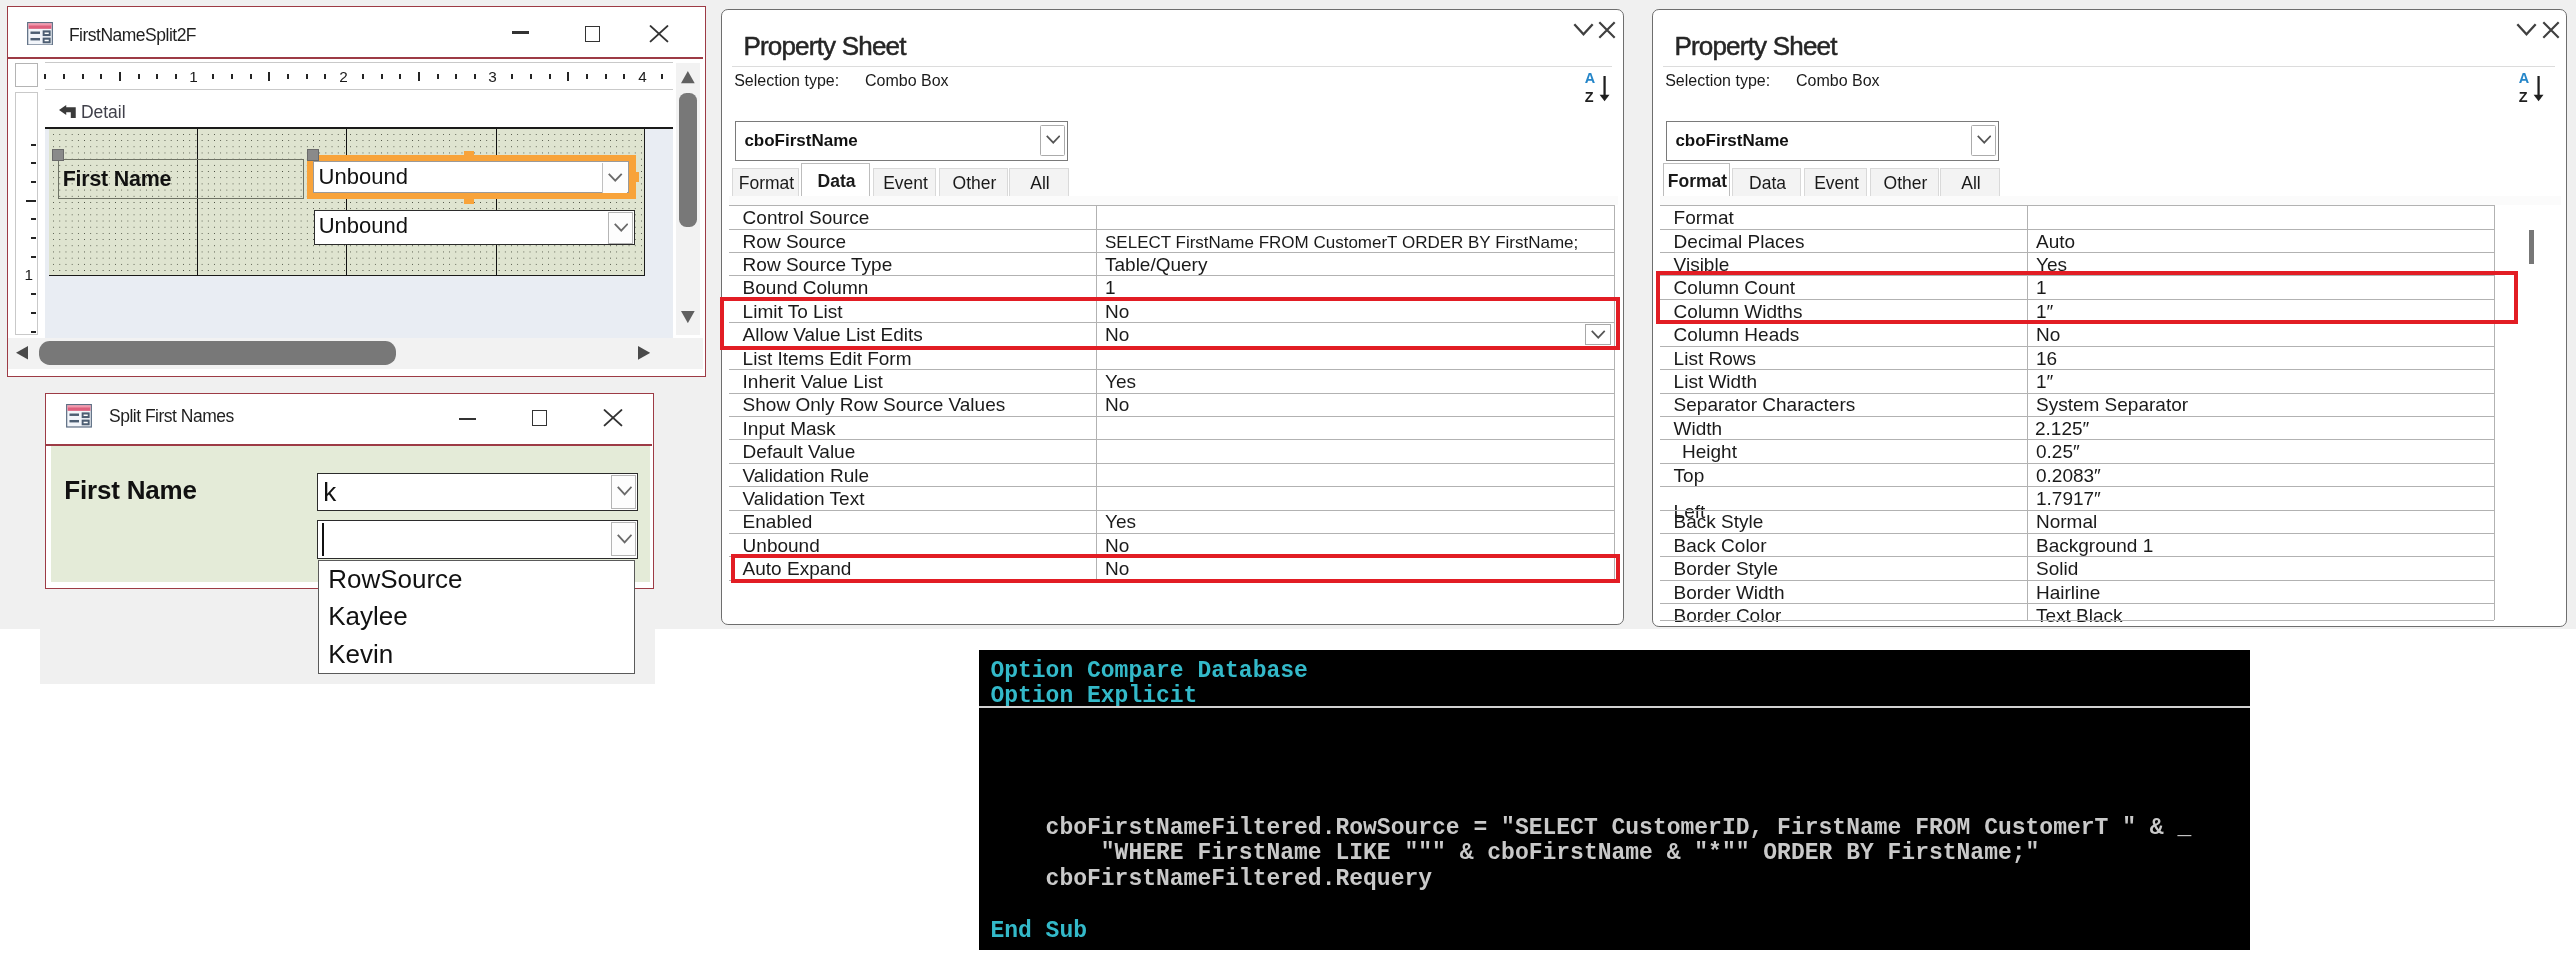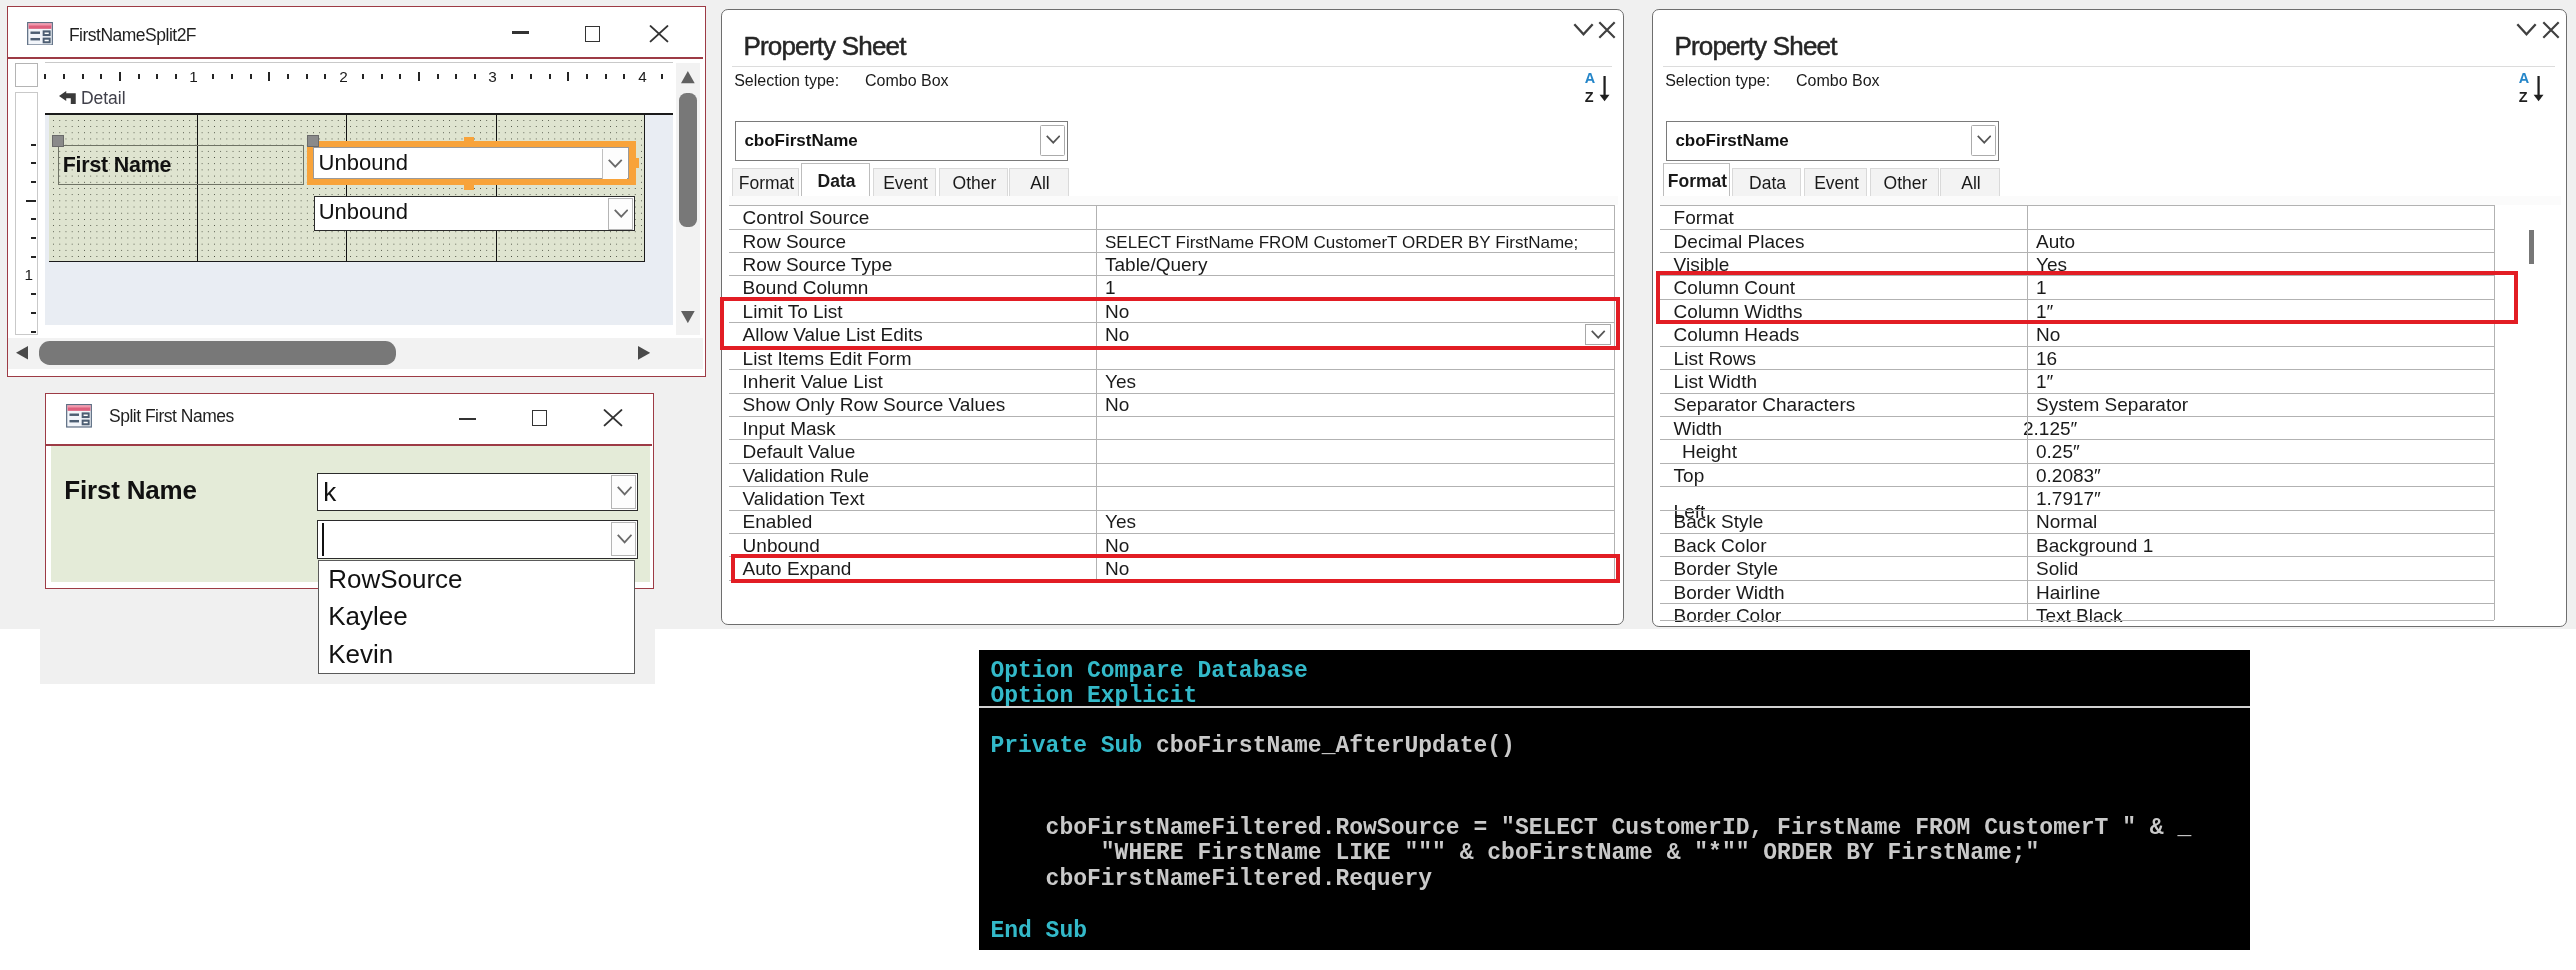--- a/index.html
+++ b/index.html
@@ -80,21 +80,21 @@
       <div class="abs" style="left:15.3px;top:88px;width:4.6px;height:1.9px;background:#242424;"></div>
       <div class="abs" style="left:10.7px;top:107px;width:9.2px;height:1.9px;background:#242424;"></div>
       <div class="abs" style="left:15.3px;top:125px;width:4.6px;height:1.9px;background:#242424;"></div>
       <div class="abs" style="left:15.3px;top:144px;width:4.6px;height:1.9px;background:#242424;"></div>
       <div class="abs" style="left:15.3px;top:163px;width:4.6px;height:1.9px;background:#242424;"></div>
       <div class="abs" style="left:15.3px;top:200px;width:4.6px;height:1.9px;background:#242424;"></div>
       <div class="abs" style="left:15.3px;top:219px;width:4.6px;height:1.9px;background:#242424;"></div>
       <div class="abs" style="left:15.3px;top:238px;width:4.6px;height:1.9px;background:#242424;"></div>
       <div class="abs" style="left:6.1px;top:173px;width:13.7px;height:18.3px;background:#fff;font-size:15.3px;color:#1a1a1a;text-align:center;">1</div>
     </div>
-    <div class="abs" style="left:37px;top:75px;width:628px;height:243px;background:#e9edf3;">
+    <div class="abs" style="left:37px;top:89px;width:628px;height:243px;background:#e9edf3;">
       <div class="abs" style="left:0;top:0;width:628px;height:30.5px;background:#fff;">
         <svg class="abs" style="left:13.7px;top:9.2px;" width="17.5" height="13.7" viewBox="0 0 23 18">
           <path d="M22 3 L9.5 3 L9.5 0 L0 6.5 L9.5 13 L9.5 9.5 L15.5 9.5 L15.5 17 L22 17 Z" fill="#3a3a3a"></path>
         </svg>
         <div class="abs" style="left:36px;top:6.1px;font-size:17.5px;color:#40404a;">Detail</div>
       </div>
       <div class="abs" style="left:0;top:30.5px;width:628px;height:2.3px;background:#1a1a1a;"></div>
       <div class="abs" style="left:3.8px;top:33px;width:596px;height:147px;background-color:#dfe4d0;background-image:radial-gradient(rgba(30,34,22,0.82) 0.8px, transparent 0.8px);background-size:6.2px 6.2px;background-position:1.5px 2.3px;border-right:1.5px solid #1a1a1a;border-bottom:1.5px solid #1a1a1a;">
         <div class="abs" style="left:148px;top:0;width:1.5px;height:146px;background:#111;"></div>
         <div class="abs" style="left:297px;top:0;width:1.5px;height:146px;background:#111;"></div>
@@ -343,21 +343,21 @@
     <div class="rowlab" style="left:20.6px;top:338px;">List Rows</div>
     <div class="rowval" style="left:383px;top:338px;">16</div>
     <div class="rline" style="left:6.9px;top:359px;width:834px;"></div>
     <div class="rowlab" style="left:20.6px;top:361px;">List Width</div>
     <div class="rowval" style="left:383px;top:361px;">1″</div>
     <div class="rline" style="left:6.9px;top:383px;width:834px;"></div>
     <div class="rowlab" style="left:20.6px;top:384px;">Separator Characters</div>
     <div class="rowval" style="left:383px;top:384px;">System Separator</div>
     <div class="rline" style="left:6.9px;top:406px;width:834px;"></div>
     <div class="rowlab" style="left:20.6px;top:408px;">Width</div>
-    <div class="rowval" style="left:370px;top:408px;">2.125″</div>
+    <div class="rowval" style="left:382px;top:408px;">2.125″</div>
     <div class="rline" style="left:6.9px;top:429px;width:834px;"></div>
     <div class="rowlab" style="left:29px;top:431px;">Height</div>
     <div class="rowval" style="left:383px;top:431px;">0.25″</div>
     <div class="rline" style="left:6.9px;top:453px;width:834px;"></div>
     <div class="rowlab" style="left:20.6px;top:455px;">Top</div>
     <div class="rowval" style="left:383px;top:455px;">0.2083″</div>
     <div class="rline" style="left:6.9px;top:476px;width:834px;"></div>
     <div class="rowlab" style="left:20.6px;top:478px;margin-top:13px;">Left</div>
     <div class="rowval" style="left:383px;top:478px;">1.7917″</div>
     <div class="rline" style="left:6.9px;top:500px;width:834px;"></div>
@@ -386,20 +386,19 @@
         <path d="M1 1 L9.5 10 L18 1" fill="none" stroke="#555" stroke-width="2.2"></path>
       </svg>
   </div>
   <div class="abs" style="left:731px;top:554px;width:889px;height:29px;border:4.2px solid #e21d24;"></div>
   <div class="abs" style="left:1656px;top:271px;width:862px;height:53px;border:4.2px solid #e21d24;"></div>
 
   <div class="abs" style="left:979px;top:650px;width:1271px;height:300px;background:#000;font-family:'Liberation Mono',monospace;font-weight:bold;font-size:23px;">
     <div class="abs" style="left:11.4px;top:7.6px;white-space:pre;"><span style="color:#33b9c9;">Option Compare Database</span></div>
     <div class="abs" style="left:11.4px;top:33px;white-space:pre;"><span style="color:#33b9c9;">Option Explicit</span></div>
     <div class="abs" style="left:0;top:56px;width:1271px;height:1.5px;background:#d0d0d0;"></div>
-    <div class="abs" style="left:11.4px;top:83px;white-space:pre;"><span style="color:#33b9c9;">Private Sub </span><span style="color:#c9c9c9;">cboFirstName_AfterUpdate()</span></div>
     <div class="abs" style="left:11.4px;top:165px;white-space:pre;"><span style="color:#c9c9c9;">    cboFirstNameFiltered.RowSource = "SELECT CustomerID, FirstName FROM CustomerT " &amp; _</span></div>
     <div class="abs" style="left:11.4px;top:190px;white-space:pre;"><span style="color:#c9c9c9;">        "WHERE FirstName LIKE """ &amp; cboFirstName &amp; "*"" ORDER BY FirstName;"</span></div>
     <div class="abs" style="left:11.4px;top:216px;white-space:pre;"><span style="color:#c9c9c9;">    cboFirstNameFiltered.Requery</span></div>
     <div class="abs" style="left:11.4px;top:268px;white-space:pre;"><span style="color:#33b9c9;">End Sub</span></div>
   </div>
 </div>
 
 
 </body></html>

